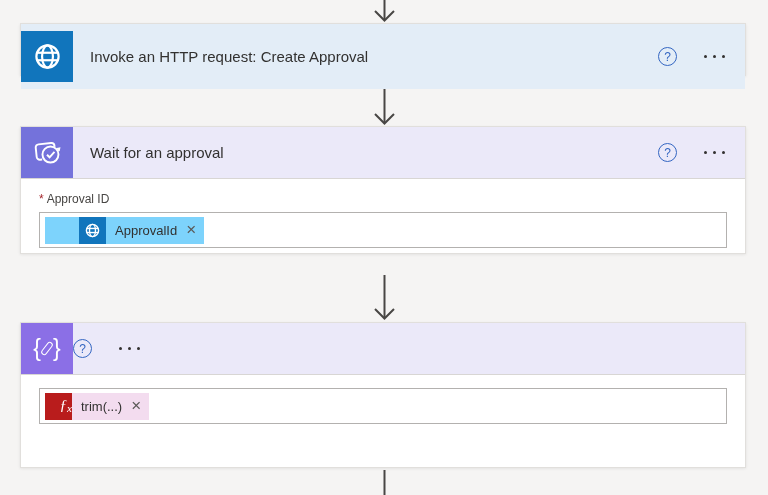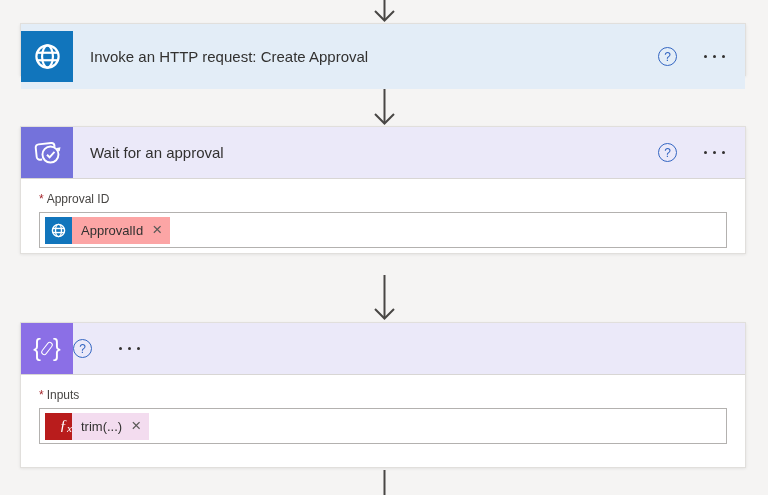--- a/index.html
+++ b/index.html
@@ -49,21 +49,21 @@
 
   .card-body { border-top:1px solid #D8D6D4; padding:13px 18px 0 18px; background:#fff; }
   .field-label { font-size:12px; color:#484644; margin-bottom:6px; }
   .req { color:#A4262C; margin-right:3px; }
 
   .input-box {
     height:36px; border:1px solid #B3B1AF; background:#fff;
     display:flex; align-items:center; padding:0 5px; cursor:text;
   }
   .token { display:inline-flex; align-items:center; height:27px; font-size:13px; color:#323130; cursor:pointer; }
-  .token-blue { background:#fca5a5; }
+  .token-blue { background:#7dd3fc;padding-left:34px; }
   .token-pink { background:#F3DCEF; }
   .token-icon { width:27px; height:27px; flex:0 0 27px; display:flex; align-items:center; justify-content:center; }
   .token-icon.fx-bg { background:#b91c1c;justify-content:flex-end; }
   .token-icon.globe-bg { background:#1175BC; }
   .token-text { padding:0 8px 0 9px; }
   .token-close { font-size:17px; color:#5A5856; padding:0 8px 2px 1px; line-height:1; }
 
   .globe-svg, .approval-svg { stroke:#fff; fill:none; }
 
   .compose-glyph { display:flex; align-items:center; color:#fff; font-size:23px; font-weight:300; gap:3px; }
@@ -167,23 +167,20 @@
         </span>
       </div>
       <div class="help-badge">?</div>
       <div class="menu-dots">
         <span class="dot"></span>
           <span class="dot"></span>
           <span class="dot"></span>
       </div>
     </div>
     <div class="card-body">
-      <div class="field-label">
-        <span class="req">*</span><span>Inputs</span>
-      </div>
       <div class="input-box">
         <span class="token token-pink">
           <span class="token-icon fx-bg">
             <span class="fx-glyph">ƒ<span class="fx-sub">x</span></span>
           </span>
           <span class="token-text">trim(...)</span>
           <span class="token-close">×</span>
         </span>
       </div>
     </div>

